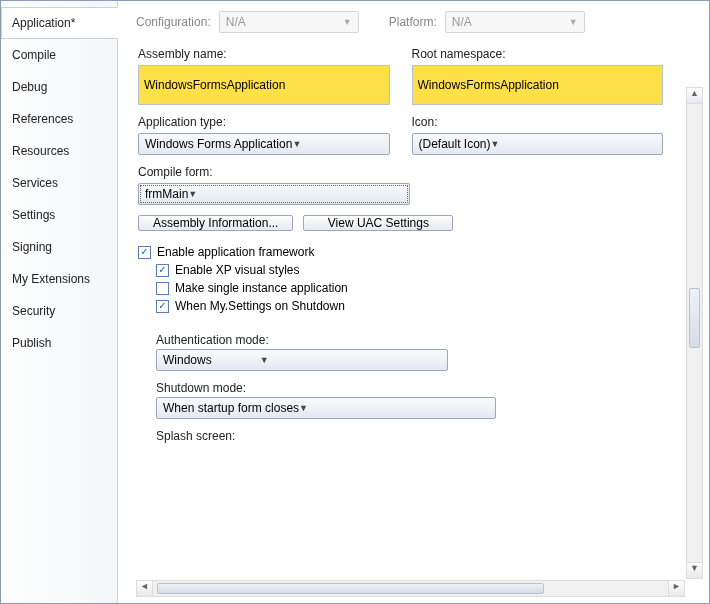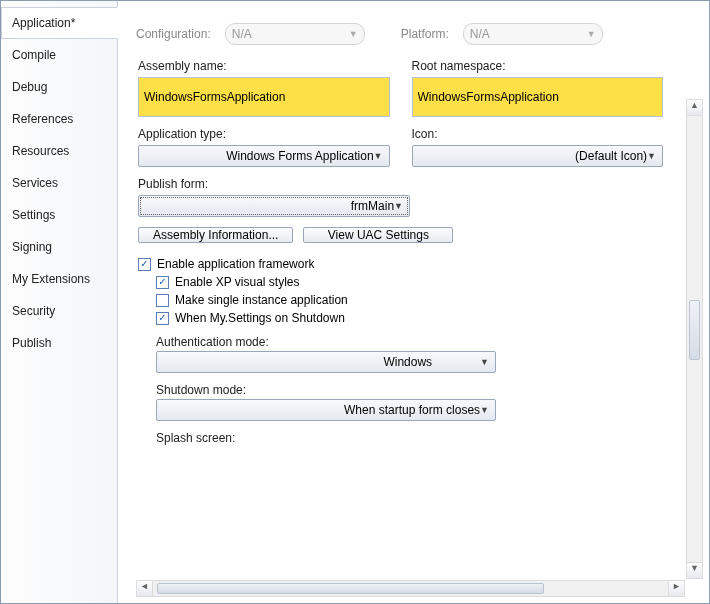--- a/index.html
+++ b/index.html
@@ -33,52 +33,52 @@
   }
   .content-wrap {
     flex: 1;
     position: relative;
     display: flex;
     flex-direction: column;
   }
   .topbar {
     display: flex;
     align-items: center;
-    gap: 12px;
-    padding: 22px 18px 10px 18px;
+    gap: 6px;
+    padding: 10px 18px 10px 18px;
     color: #888;
   }
   .topbar .lbl { color: #888; margin-right: 2px; }
   .topbar .lbl2 { margin-left: 24px; }
   .combo-disabled {
     display: inline-flex; align-items: center; justify-content: space-between;
     min-width: 140px; height: 22px;
     border: 1px solid #d5d5d5; background: #f7f7f7;
-    color: #999; padding: 0 6px; border-radius: 10px;
+    color: #999; padding: 0 6px; border-radius: 2px;
   }
   .combo-disabled .arrow { font-size: 9px; color: #aaa; }
   .scroll-area {
     flex: 1;
     overflow: hidden;
     position: relative;
     margin: 0 4px 4px 0;
   }
   .panel {
     padding: 4px 24px 8px 20px;
     position: absolute; inset: 0 18px 18px 0;
     overflow: hidden;
   }
   .row { display: flex; gap: 22px; margin-bottom: 10px; }
   .col { flex: 1; display: flex; flex-direction: column; gap: 2px; }
   .field-label { color: #222; margin-bottom: 2px; }
   input[type=text] {
     height: 40px; border: 1px solid #b7c2d1; padding: 0 5px; background: #fde047;
   }
   .combo {
-    display: inline-flex; align-items: center; justify-content: flex-end;
+    display: inline-flex; align-items: center; justify-content: flex-start;
     height: 22px; border: 1px solid #9aa7b8;
     background: linear-gradient(#f8f9fb, #e4e9f0);
     padding: 0 6px; border-radius: 2px; cursor: default;
     width: 100%;
   }
   .combo .arrow { font-size: 9px; color: #444; }
   .combo.wide { width: 100%; }
   .combo.dotted { outline: 1px dotted #666; outline-offset: -3px; }
   .btn {
     display: inline-flex; align-items: center; justify-content: center;
@@ -185,21 +185,21 @@
             <span class="field-label">Icon:</span>
             <div class="combo wide">
               <span>(Default Icon)</span>
               <span class="arrow">▼</span>
             </div>
           </div>
         </div>
 
         <div class="row">
           <div class="col half" style="flex:0 0 272px;">
-            <span class="field-label">Publish form:</span>
+            <span class="field-label">Compile form:</span>
             <div class="combo wide dotted">
               <span>frmMain</span>
               <span class="arrow">▼</span>
             </div>
           </div>
           <div class="col"></div>
         </div>
 
         <div class="btn-row">
           <div class="btn">
@@ -223,23 +223,23 @@
           </div>
           <div class="chk-row">
             <span class="chk"></span>
             <span>Make single instance application</span>
           </div>
           <div class="chk-row">
             <span class="chk">✓</span>
             <span>When My.Settings on Shutdown</span>
           </div>
 
-          <div style="margin-top:10px;">
+          <div style="margin-top:20px;">
             <div class="field-label">Authentication mode:</div>
-            <div class="combo" style="width:340px;gap:48px;">
+            <div class="combo" style="width:292px;gap:48px;">
               <span>Windows</span>
               <span class="arrow">▼</span>
             </div>
           </div>
 
           <div style="margin-top:10px;">
             <div class="field-label">Shutdown mode:</div>
             <div class="combo" style="width:340px;">
               <span>When startup form closes</span>
               <span class="arrow">▼</span>

